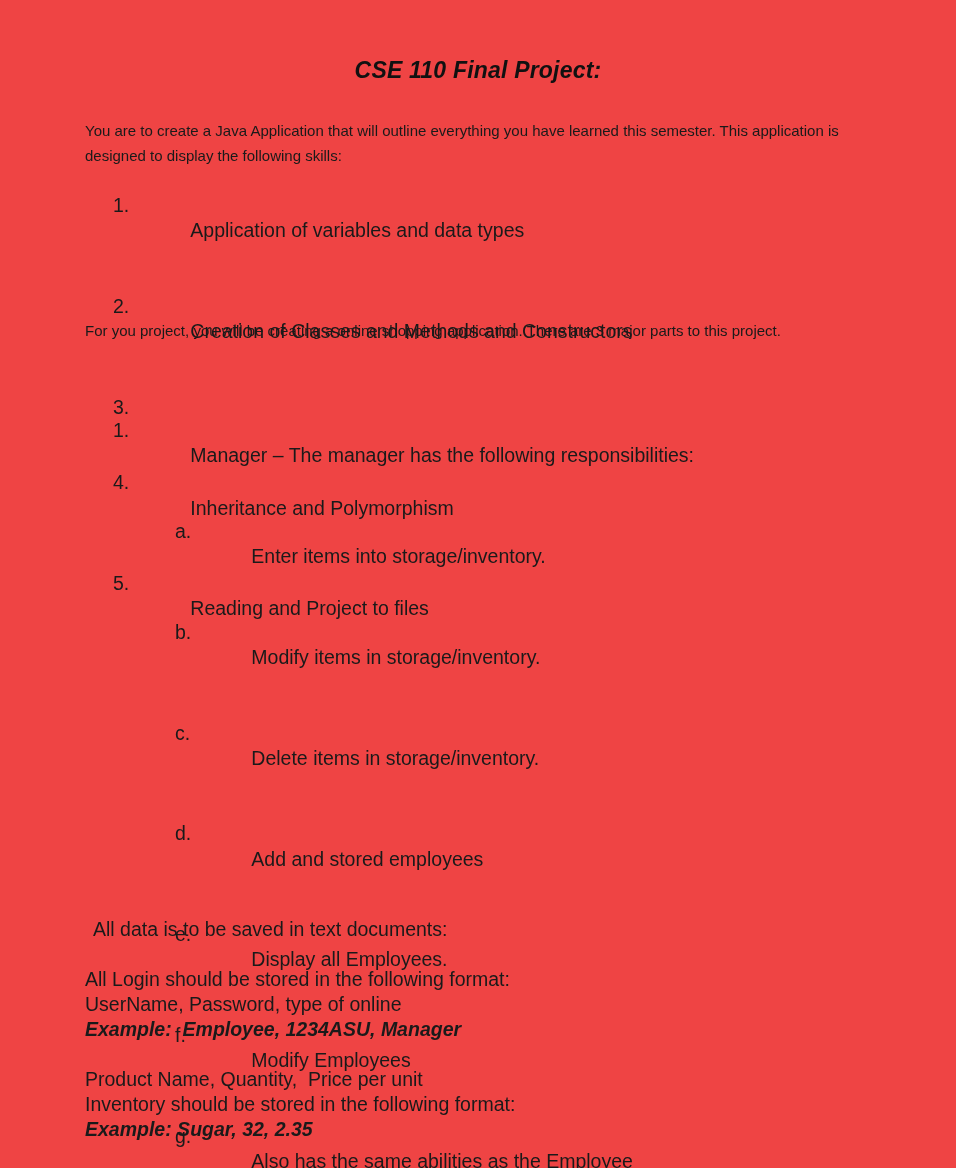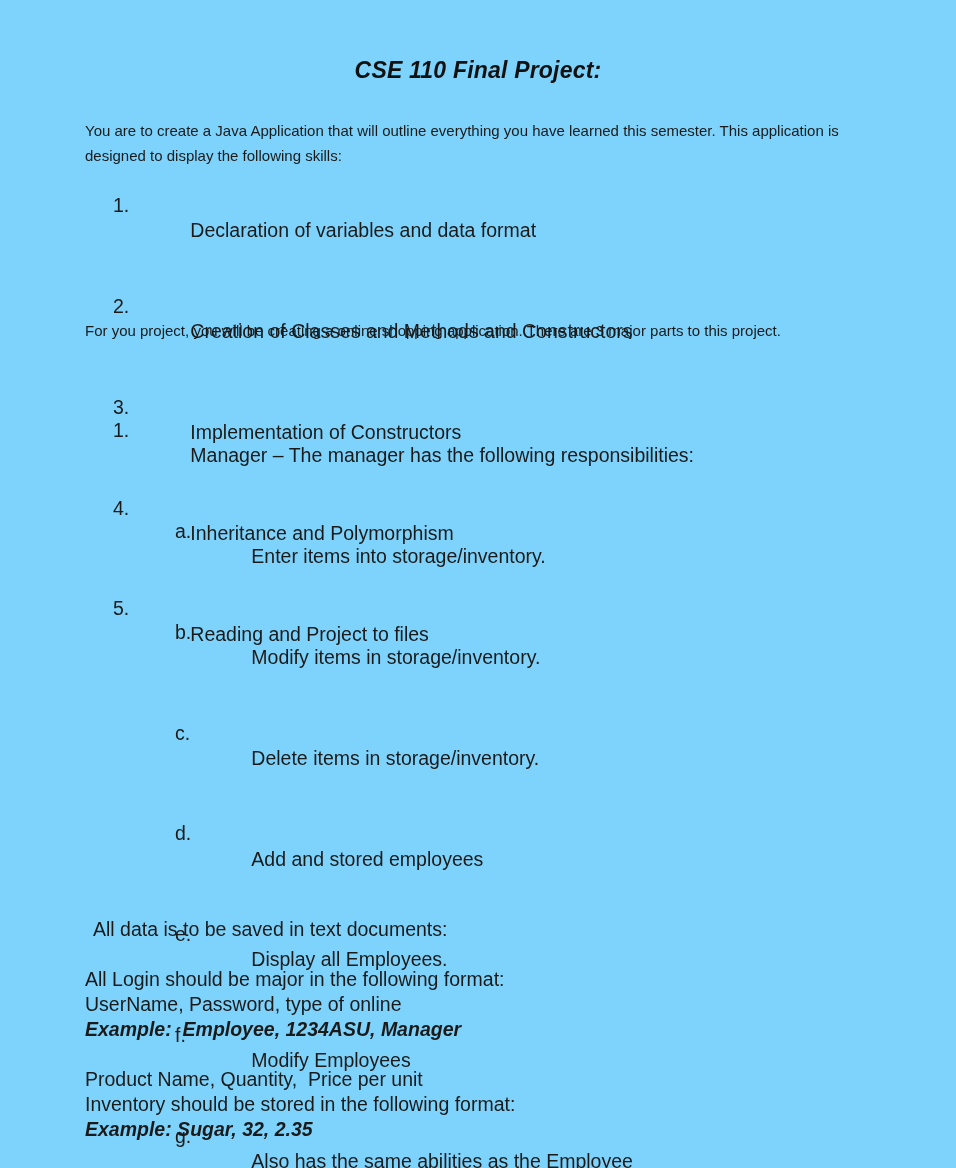--- a/index.html
+++ b/index.html
@@ -4,21 +4,21 @@
 <style>
   html, body {
     margin: 0;
     padding: 0;
     background: #ffffff;
   }
   .page {
     position: relative;
     width: 956px;
     height: 1168px;
-    background: #7dd3fc;
+    background: #ef4444;
     font-family: "Liberation Sans", sans-serif;
     color: #1a1a1a;
     overflow: hidden;
   }
   .doc-title {
     position: absolute;
     top: 57px;
     left: 0;
     width: 956px;
     text-align: center;
@@ -91,29 +91,28 @@
   <div class="doc-title">CSE 110 Final Project:</div>
 
   <div class="body-block" style="top: 118px;">
     <div class="para">You are to create a Java Application that will outline everything you have learned this semester. This application is designed to display the following skills:</div>
   </div>
 
   <div class="body-block" style="top: 168px;">
     <ul class="list">
       <li class="list-item lvl1">
         <span class="marker">1.</span>
-        <span>Declaration of variables and data format</span>
+        <span>Application of variables and data types</span>
       </li>
       <li class="list-item lvl1">
         <span class="marker">2.</span>
         <span>Creation of Classes and Methods and Constructors</span>
       </li>
       <li class="list-item lvl1">
         <span class="marker">3.</span>
-        <span>Implementation of Constructors</span>
       </li>
       <li class="list-item lvl1">
         <span class="marker">4.</span>
         <span>Inheritance and Polymorphism</span>
       </li>
       <li class="list-item lvl1">
         <span class="marker">5.</span>
         <span>Reading and Project to files</span>
       </li>
     </ul>
@@ -160,21 +159,21 @@
       </li>
     </ul>
 
   </div>
 
   <div class="body-block" style="top: 917px; margin-left: 8px;">
     <div class="para-line">All data is to be saved in text documents:</div>
   </div>
 
   <div class="body-block" style="top: 967px;">
-    <div class="para-line">All Login should be major in the following format:</div>
+    <div class="para-line">All Login should be stored in the following format:</div>
     <div class="para-line">UserName, Password, type of online</div>
     <div class="para-line emph">Example:  Employee, 1234ASU, Manager</div>
   </div>
 
   <div class="body-block" style="top: 1067px;">
     <div class="para-line">Product Name, Quantity,  Price per unit</div>
     <div class="para-line">Inventory should be stored in the following format:</div>
     <div class="para-line emph">Example: Sugar, 32, 2.35</div>
   </div>
 

